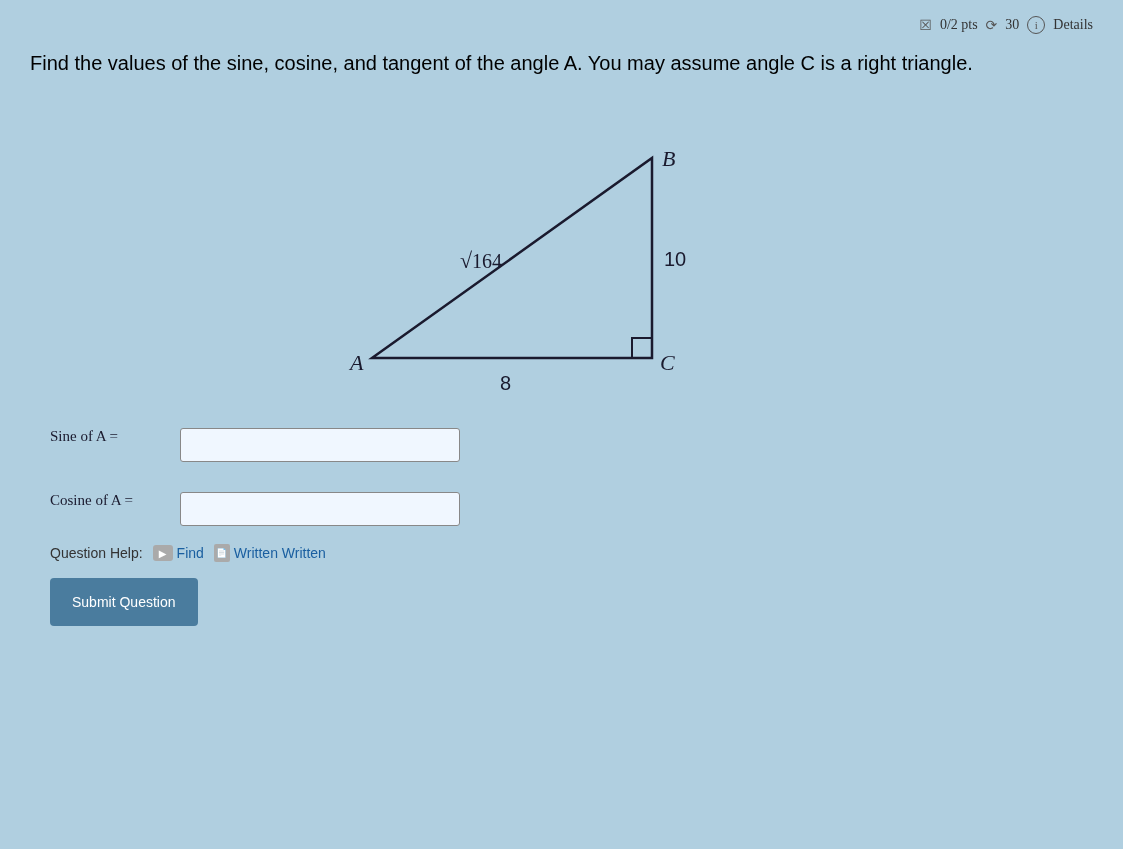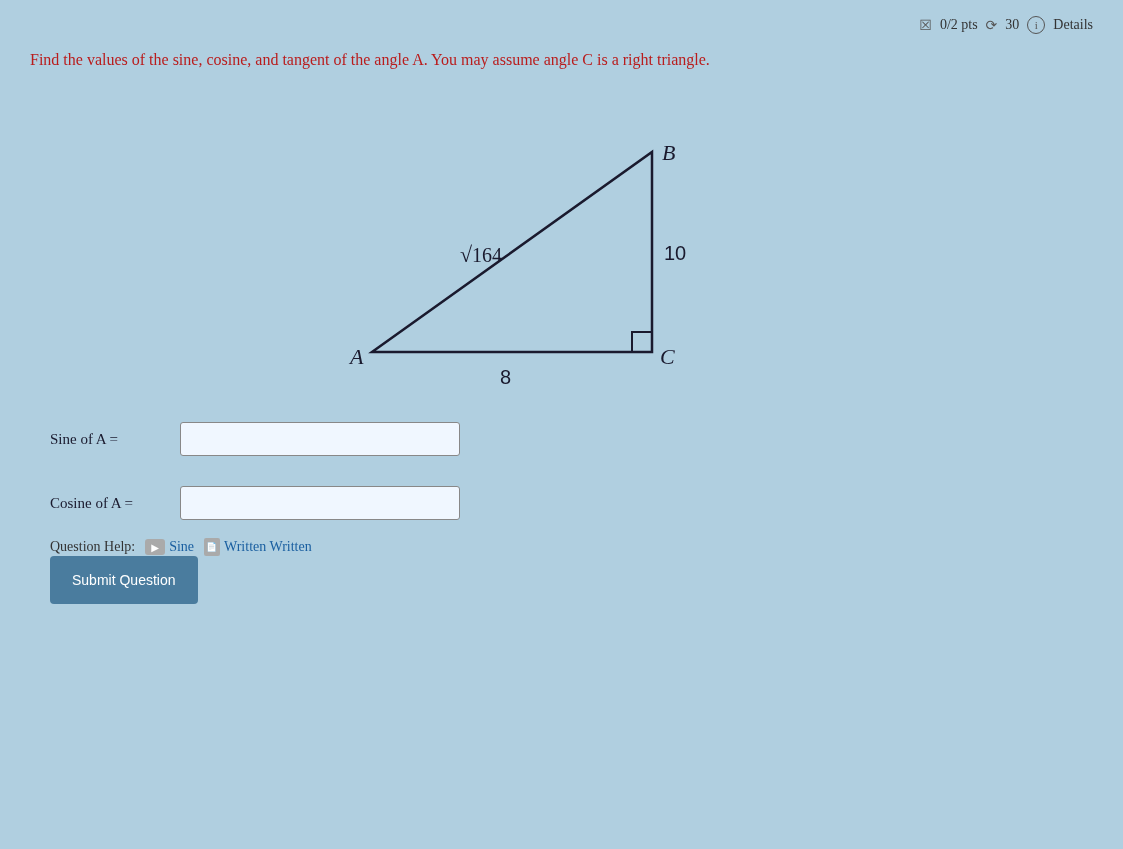--- a/index.html
+++ b/index.html
@@ -51,47 +51,46 @@
       width: 18px;
       height: 18px;
       border-radius: 50%;
       border: 1.5px solid #555;
       font-size: 11px;
       font-style: normal;
       color: #555;
       cursor: pointer;
     }
     .question-text {
-      font-size: 16px;
-      color: #b91c1c;
+      font-size: 20px;
+      color: #000000;
       line-height: 1.5;
       margin: 8px 0 20px 0;
       padding: 0 10px;
-      font-family: Liberation Serif, serif;
+      font-family: Liberation Sans, sans-serif;
     }
     .triangle-area {
       display: flex;
       justify-content: center;
       align-items: center;
       margin: 10px auto 30px auto;
       width: 500px;
       height: 300px;
       position: relative;
     }
     .triangle-svg {
       position: absolute;
       top: 0; left: 0;
     }
     .form-section {
       padding: 0 30px;
       max-width: 600px;
     }
     .input-row {
       display: flex;
-      align-items: center;
       margin-bottom: 18px;
       gap: 0;
       margin-top: 30px;
     }
     .input-label {
       font-size: 15px;
       color: #1a1a2e;
       font-family: Arial, sans-serif;
       min-width: 130px;
     }
@@ -102,24 +101,24 @@
       background: #f0f7ff;
       border-radius: 3px;
       padding: 4px 8px;
       font-size: 14px;
       outline: none;
     }
     .question-help {
       display: flex;
       align-items: center;
       gap: 10px;
-      margin: 14px 0 0 0;
+      margin: 14px 0 16px 0;
       font-size: 14px;
       color: #333;
-      font-family: Liberation Serif, serif;
+      font-family: Liberation Sans, sans-serif;
     }
     .help-link {
       display: inline-flex;
       align-items: center;
       gap: 4px;
       color: #1a5fa0;
       cursor: pointer;
       text-decoration: none;
       font-size: 14px;
     }
@@ -207,21 +206,21 @@
     <div class="input-row">
       <span class="input-label math-label">Cosine of A =</span>
       <input class="answer-input" type="text" style="">
     </div>
 
     
     <div class="question-help">
       <span>Question Help:</span>
       <a class="help-link" href="#">
         <span class="help-icon-video">▶</span>
-        <span>Sine</span>
+        <span>Find</span>
       </a>
       <a class="help-link" href="#">
         <span class="help-icon-doc">📄</span>
         <span>Written Written</span>
       </a>
     </div>
 
     
     <button class="submit-btn">Submit Question</button>
   </div>

